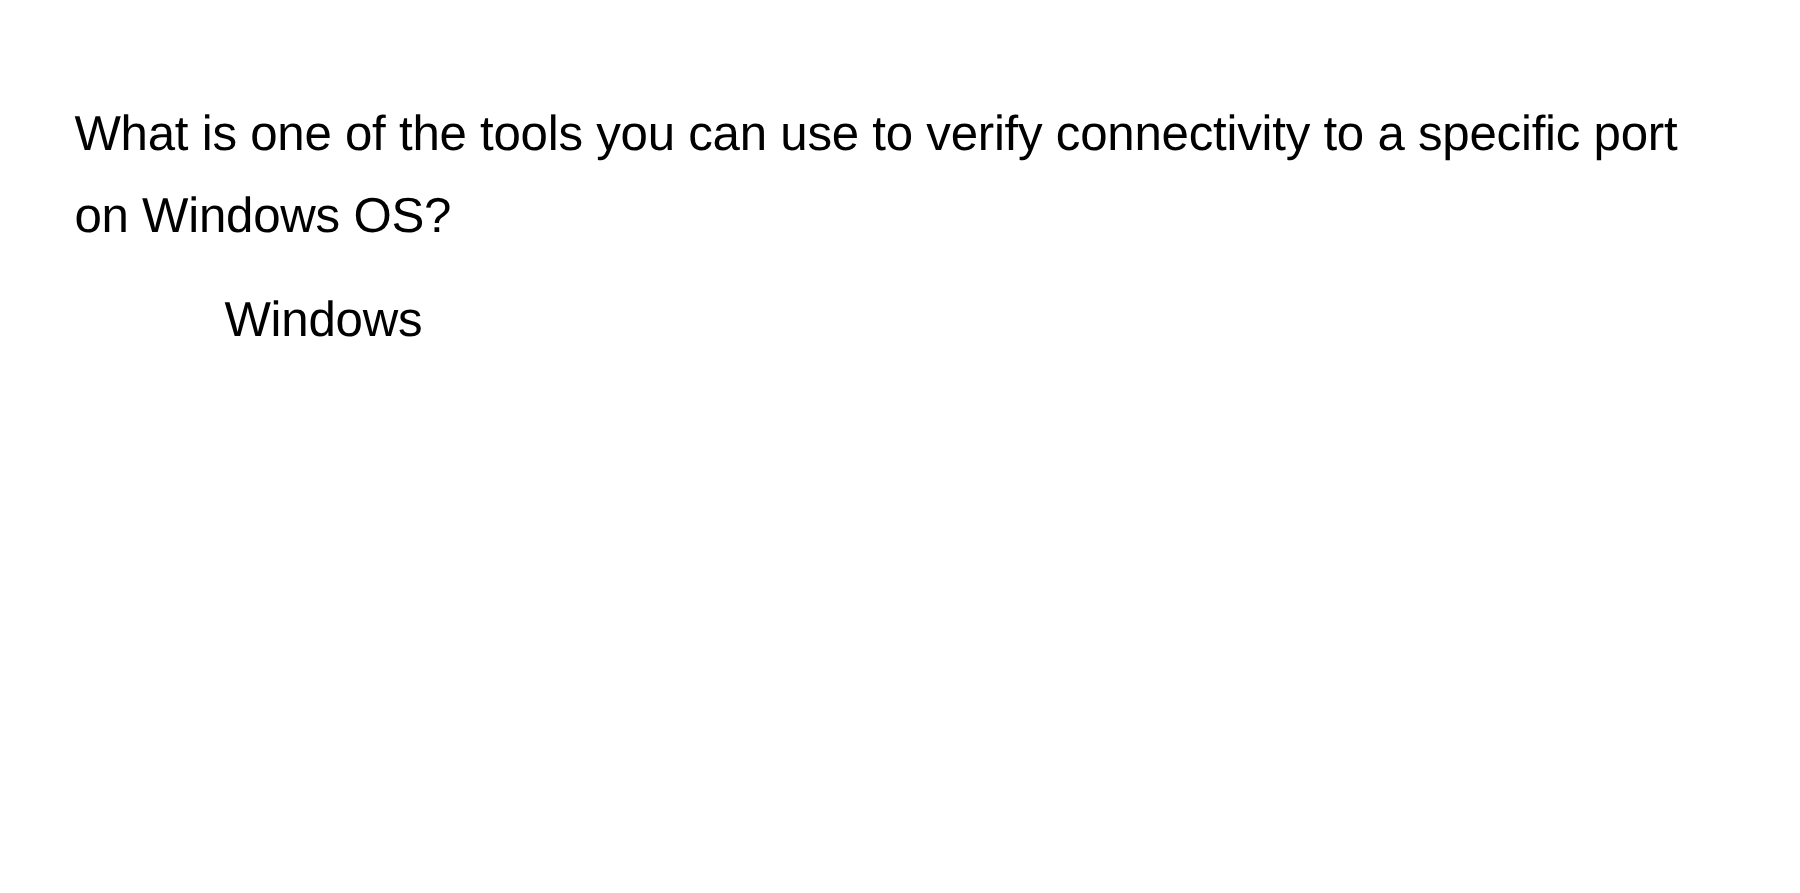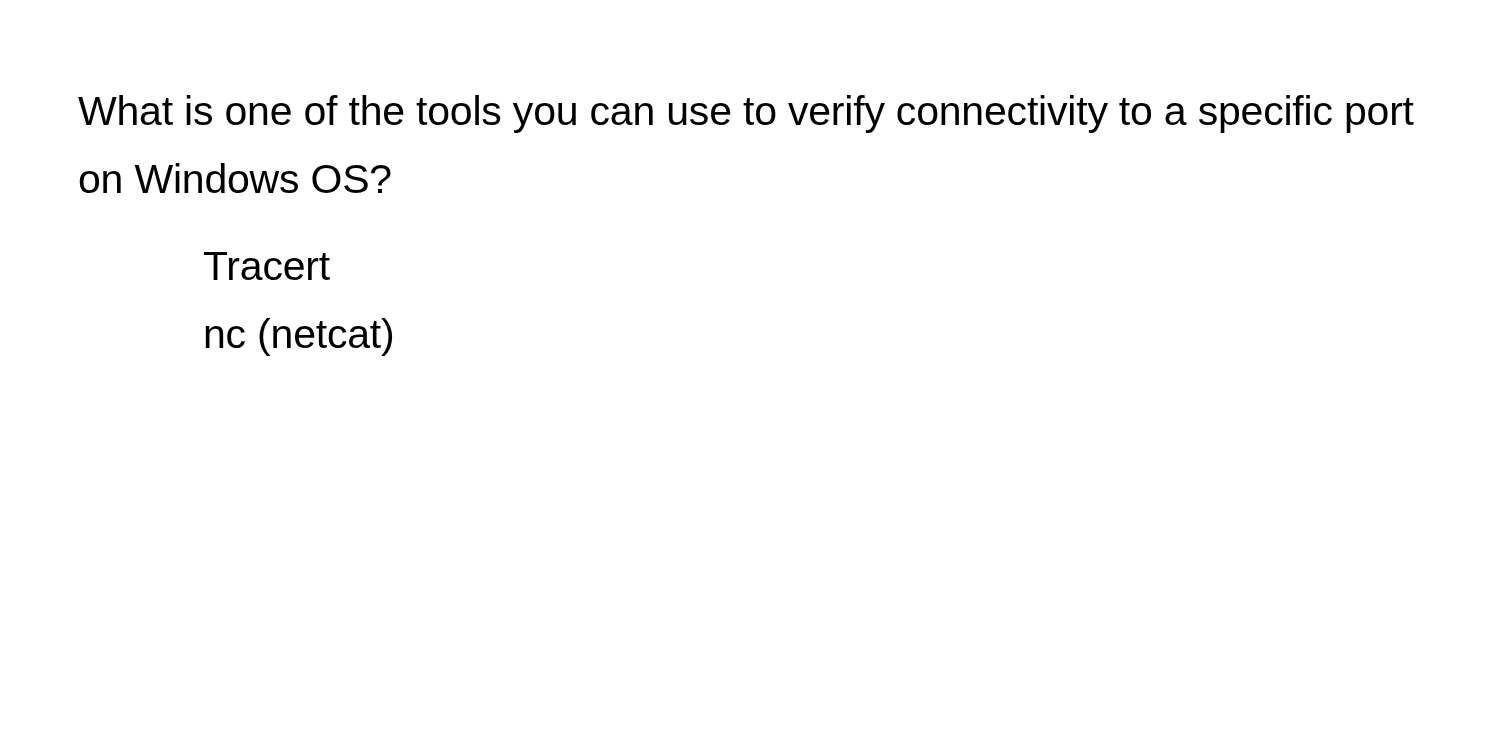--- a/index.html
+++ b/index.html
@@ -7,21 +7,21 @@
     padding: 0;
     width: 1500px;
     height: 744px;
     background: #ffffff;
     font-family: -apple-system, "Helvetica Neue", Helvetica, Arial, sans-serif;
     color: #000000;
     overflow: hidden;
   }
   .container {
     padding-top: 78px;
-    padding-left: 78px;
+    padding-left: 62px;
     padding-right: 78px;
     box-sizing: border-box;
   }
   .question {
     font-size: 41px;
     line-height: 1.65;
     font-weight: 400;
     margin: 0;
     letter-spacing: -0.2px;
   }
@@ -35,16 +35,15 @@
     font-weight: 400;
     letter-spacing: -0.2px;
   }
 </style>
 </head>
 <body>
 
 <div class="container">
   <p class="question">What is one of the tools you can use to verify connectivity to a specific port on Windows OS?</p>
   <div class="options">
-    <div class="option">Tracert</div>
-    <div class="option">nc (netcat)</div>
+    <div class="option">Windows</div>
   </div>
 </div>
 
 </body></html>

